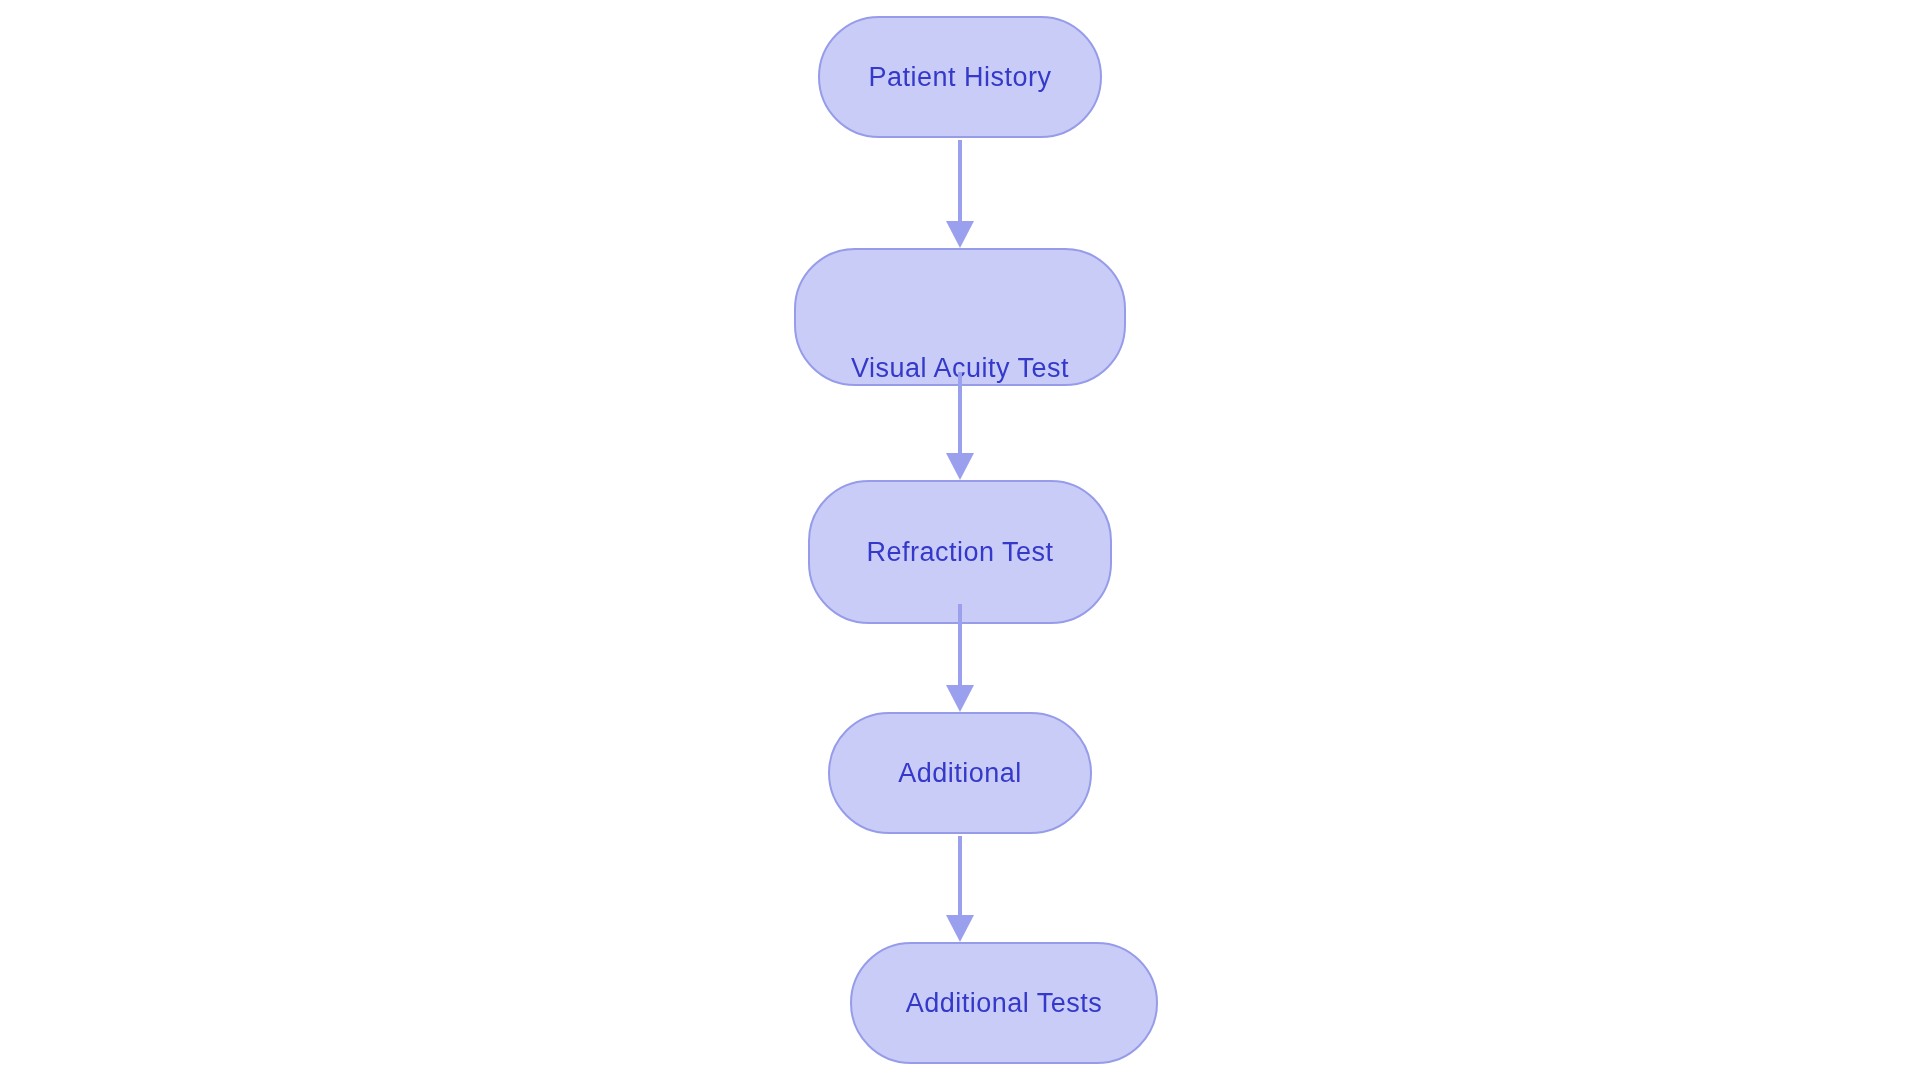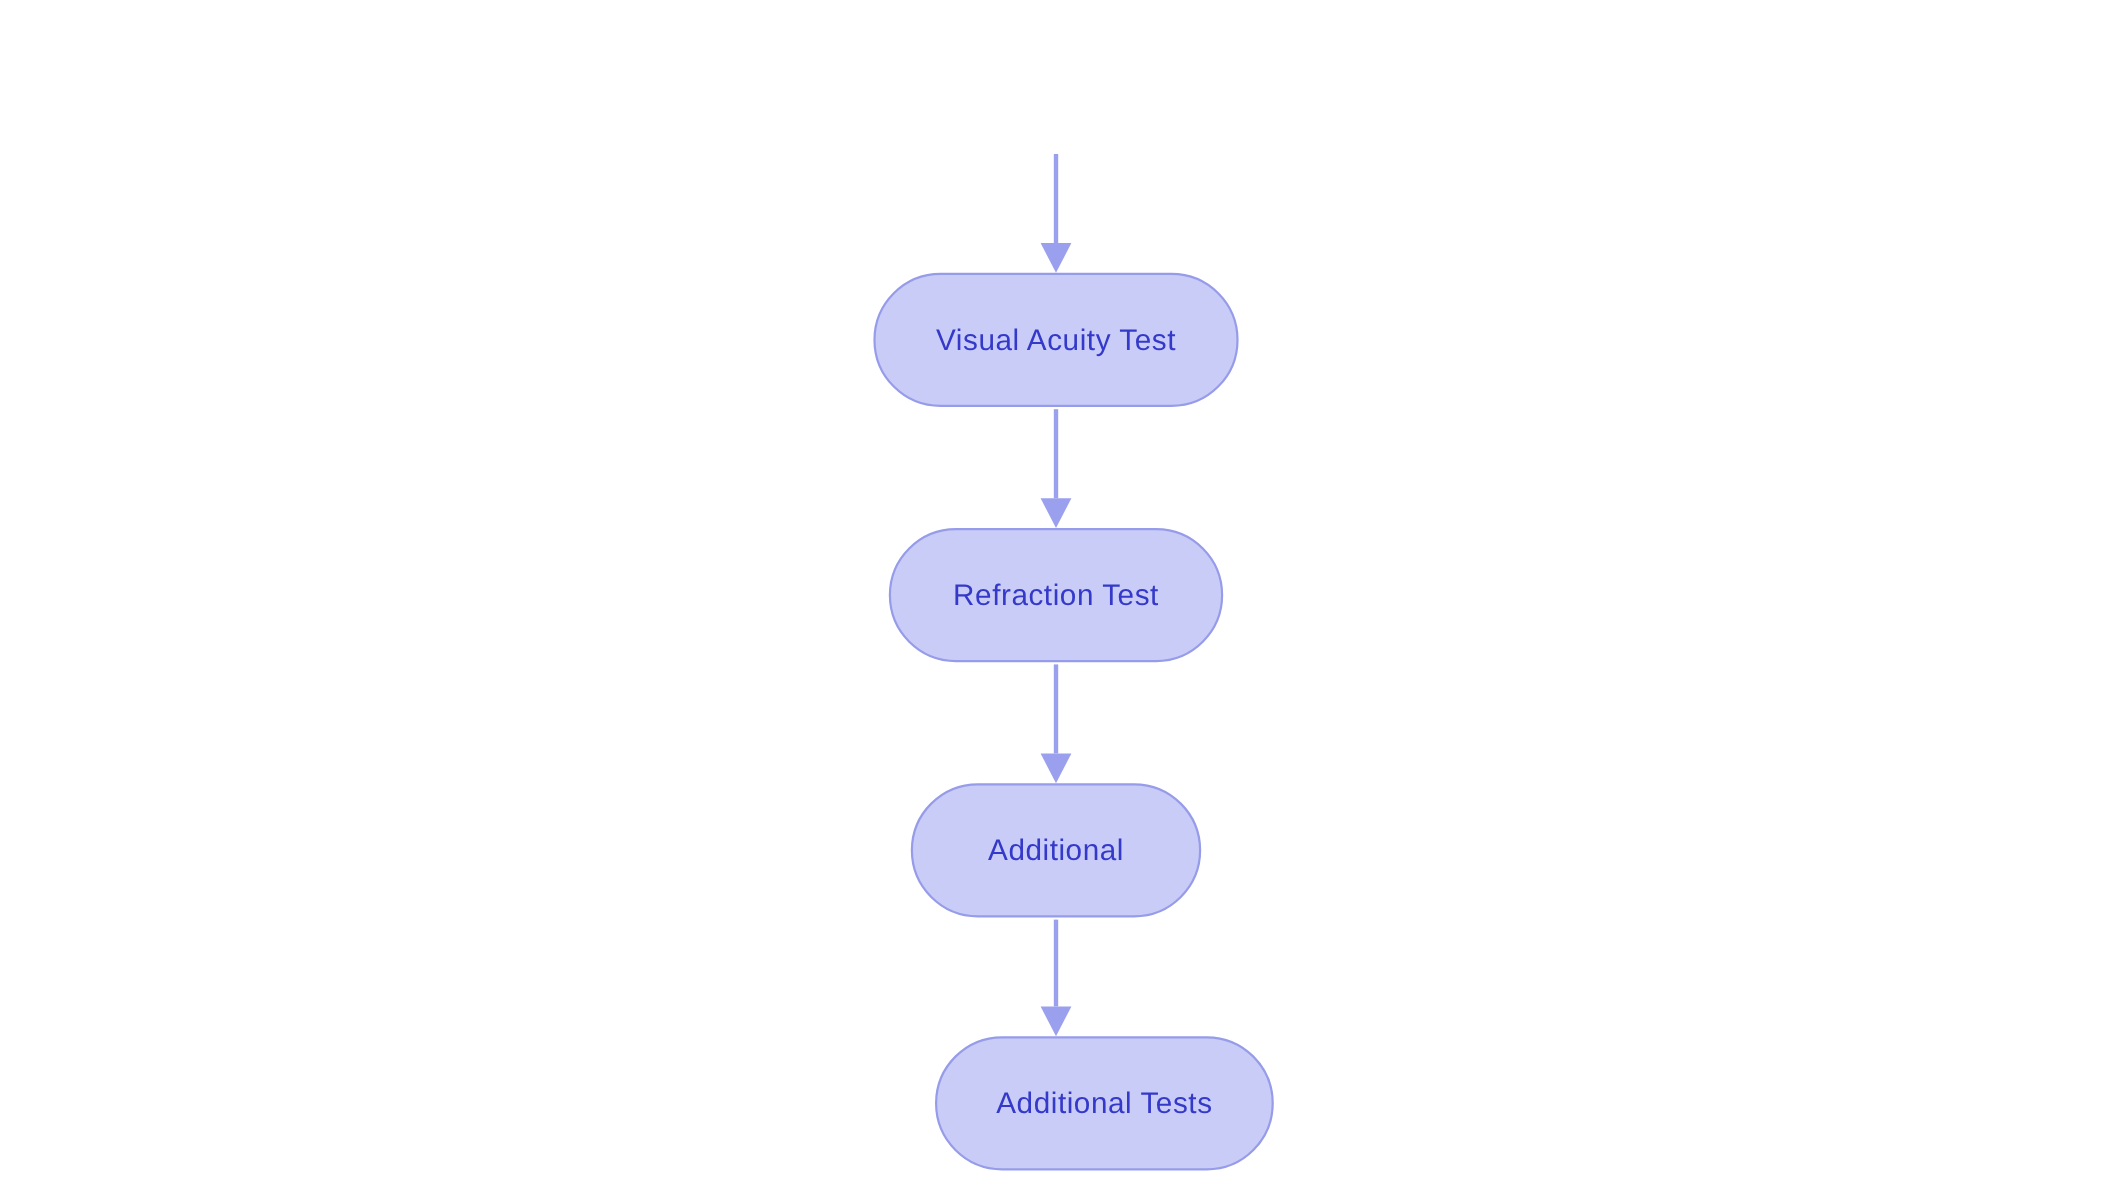--- a/index.html
+++ b/index.html
@@ -50,36 +50,39 @@
     border-left: 14px solid transparent;
     border-right: 14px solid transparent;
     border-top: 27px solid #9aa0ee;
   }
 </style>
 </head>
 <body>
 
 <div class="stage">
 
+  <div class="node" style="left:818px; top:16px; width:284px; height:122px;">
+    <span class="node-label">Patient History</span>
+  </div>
 
   <div class="arrow" style="left:946px; top:140px; height:108px;">
     <div class="arrow-line"></div>
     <div class="arrow-head"></div>
   </div>
 
-  <div class="node" style="left:794px; top:248px; width:332px; height:122px;">
+  <div class="node" style="left:794px; top:248px; width:332px; height:138px;align-items:flex-end;">
     <span class="node-label">Visual Acuity Test</span>
   </div>
 
   <div class="arrow" style="left:946px; top:372px; height:108px;">
     <div class="arrow-line"></div>
     <div class="arrow-head"></div>
   </div>
 
-  <div class="node" style="left:808px; top:480px; width:304px; height:122px;">
+  <div class="node" style="left:808px; top:480px; width:304px; height:144px;">
     <span class="node-label">Refraction Test</span>
   </div>
 
   <div class="arrow" style="left:946px; top:604px; height:108px;">
     <div class="arrow-line"></div>
     <div class="arrow-head"></div>
   </div>
 
   <div class="node" style="left:828px; top:712px; width:264px; height:122px;">
     <span class="node-label">Additional</span>

